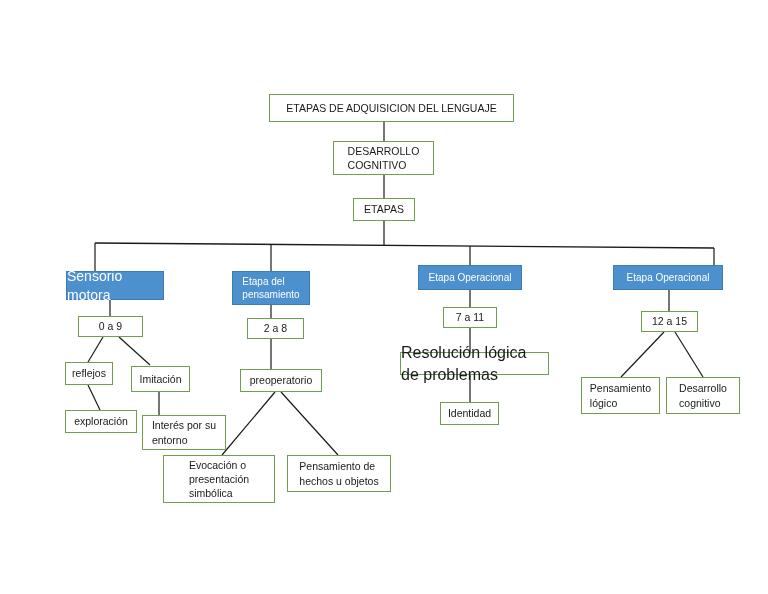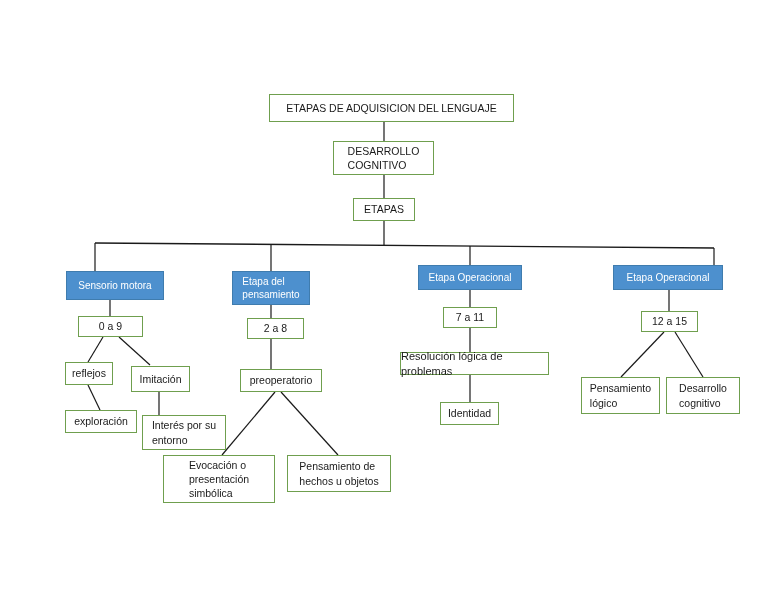--- a/index.html
+++ b/index.html
@@ -88,21 +88,21 @@
     </g>
   </svg>
 
   <div class="node green" style="left:269px; top:94px; width:245px; height:28px; font-size:10.5px;">ETAPAS DE ADQUISICION DEL LENGUAJE</div>
 
   <div class="node green" style="left:333px; top:141px; width:101px; height:34px; font-size:10.5px;">DESARROLLO
 COGNITIVO</div>
 
   <div class="node green" style="left:353px; top:198px; width:62px; height:23px; font-size:10.5px;">ETAPAS</div>
 
-  <div class="node blue" style="left:66px; top:271px; width:98px; height:29px; font-size:10px;">Sensorio motora</div>
+  <div class="node blue" style="left:66px; top:271px; width:98px; height:29px; font-size:14px;">Sensorio motora</div>
 
   <div class="node green" style="left:78px; top:316px; width:65px; height:21px; font-size:10.5px;">0 a 9</div>
 
   <div class="node green" style="left:65px; top:362px; width:48px; height:23px; font-size:10.5px;">reflejos</div>
 
   <div class="node green" style="left:131px; top:366px; width:59px; height:26px; font-size:10.5px;">Imitación</div>
 
   <div class="node green" style="left:65px; top:410px; width:72px; height:23px; font-size:10.5px;">exploración</div>
 
   <div class="node blue" style="left:232px; top:271px; width:78px; height:34px; font-size:10px;">Etapa del
@@ -119,21 +119,21 @@
 
   <div class="node green" style="left:240px; top:369px; width:82px; height:23px; font-size:10.5px;">preoperatorio</div>
 
   <div class="node green" style="left:287px; top:455px; width:104px; height:37px; font-size:10.5px;">Pensamiento de
 hechos u objetos</div>
 
   <div class="node blue" style="left:418px; top:265px; width:104px; height:25px; font-size:10px;">Etapa Operacional</div>
 
   <div class="node green" style="left:443px; top:307px; width:54px; height:21px; font-size:10.5px;">7 a 11</div>
 
-  <div class="node green" style="left:400px; top:352px; width:149px; height:23px; font-size:11px;">Resolución lógica de problemas</div>
+  <div class="node green" style="left:400px; top:352px; width:149px; height:23px; font-size:16px;">Resolución lógica de problemas</div>
 
   <div class="node green" style="left:440px; top:402px; width:59px; height:23px; font-size:10.5px;">Identidad</div>
 
   <div class="node blue" style="left:613px; top:265px; width:110px; height:25px; font-size:10px;">Etapa Operacional</div>
 
   <div class="node green" style="left:641px; top:311px; width:57px; height:21px; font-size:10.5px;">12 a 15</div>
 
   <div class="node green" style="left:581px; top:377px; width:79px; height:37px; font-size:10.5px;">Pensamiento
 lógico</div>
 

